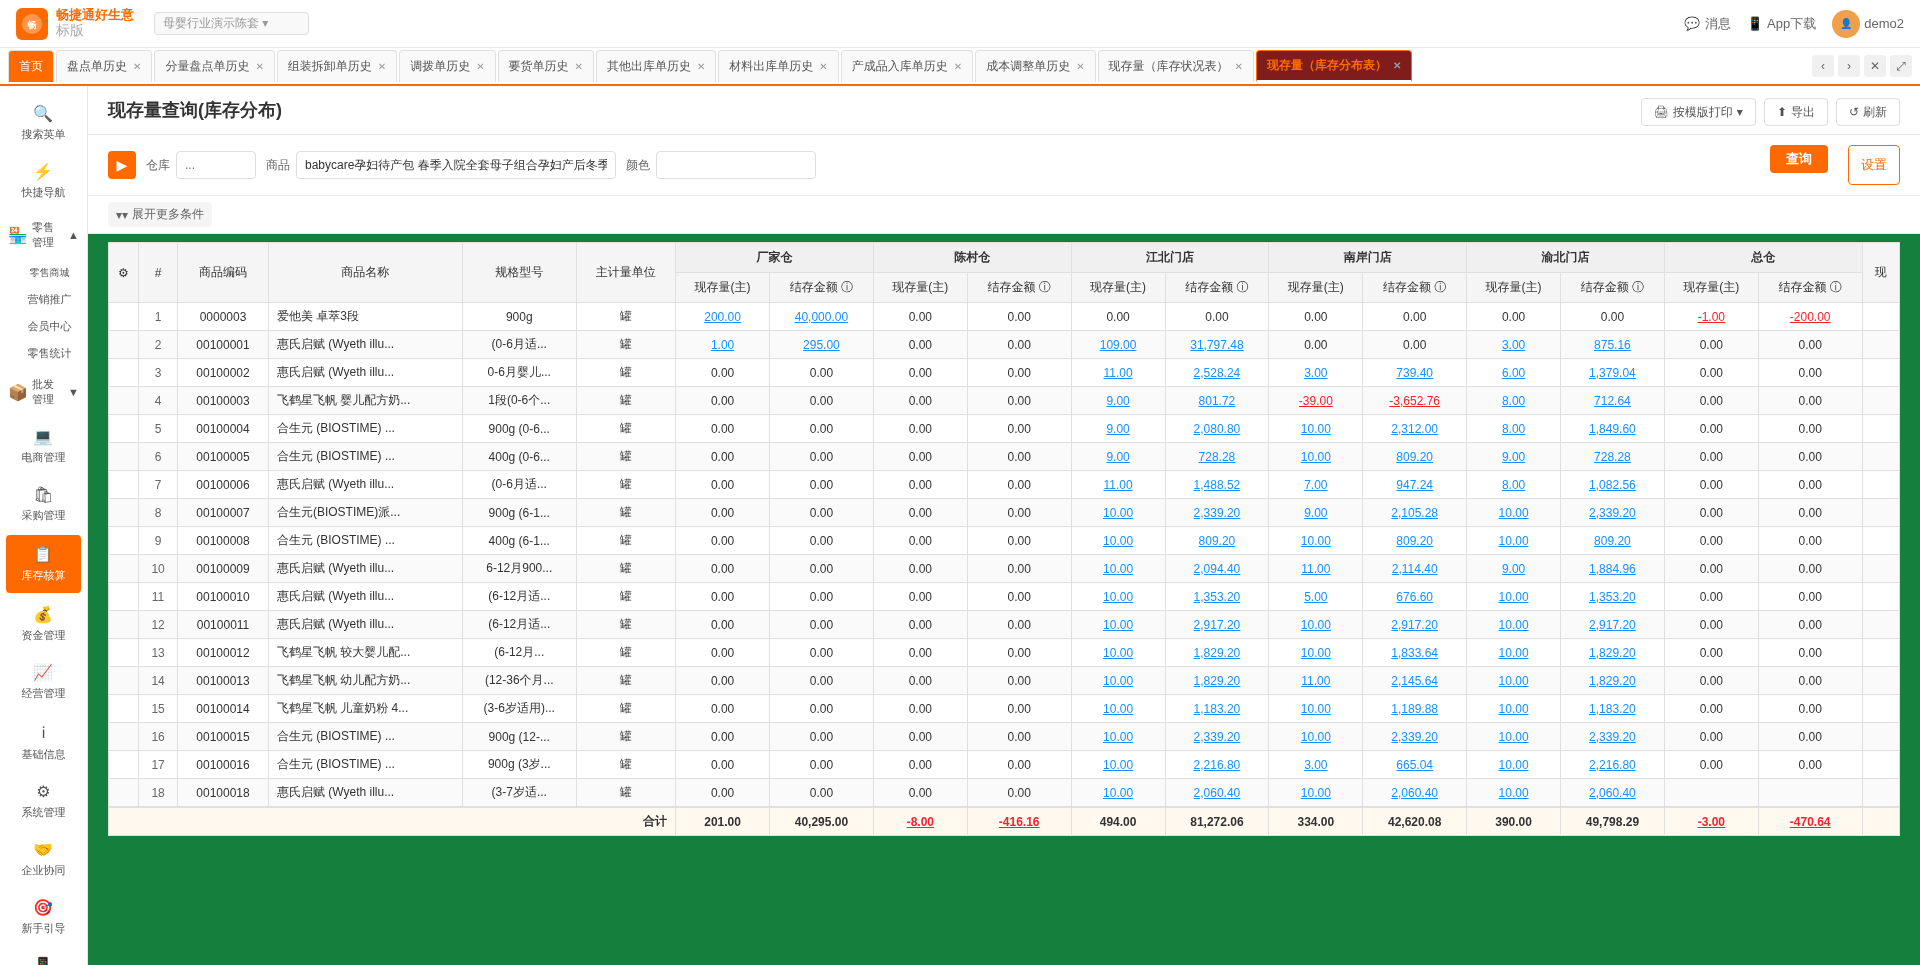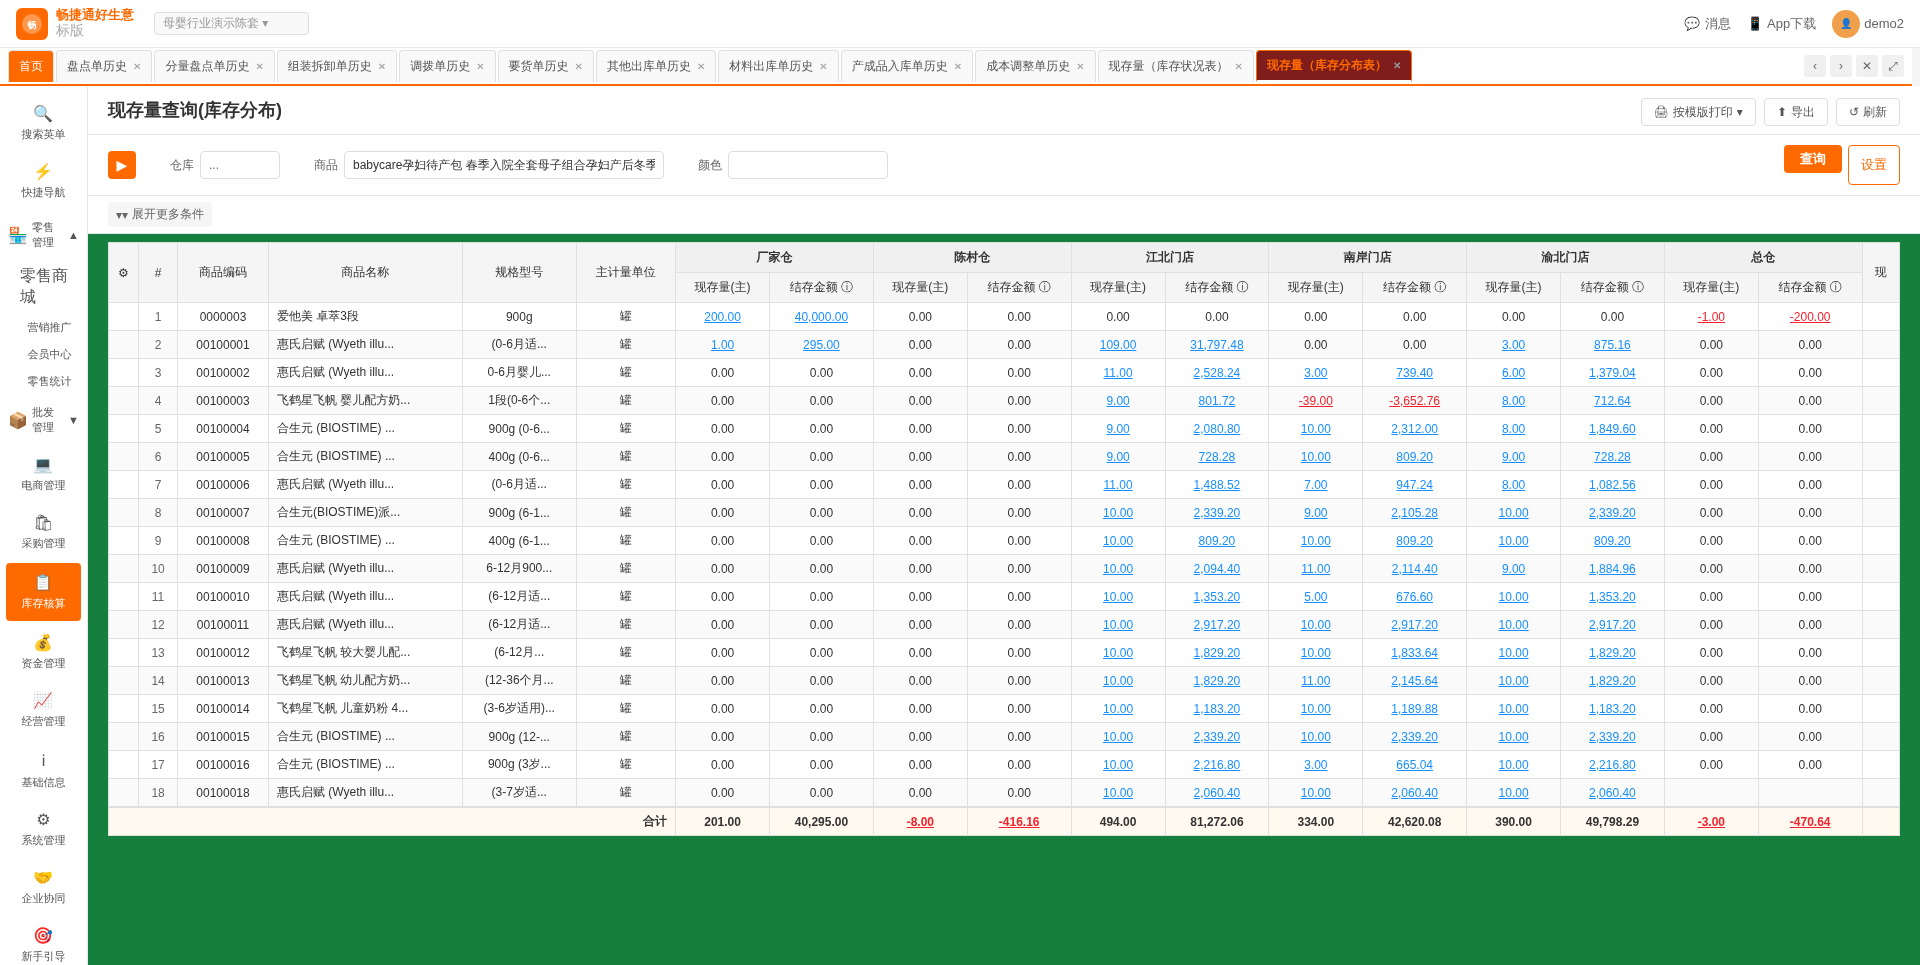--- a/index.html
+++ b/index.html
@@ -24,21 +24,21 @@
     .avatar { width: 28px; height: 28px; border-radius: 50%; background: #ccc; overflow: hidden; }
 
     
     .nav-tabs {
       height: 38px;
       background: #fff;
       display: flex;
       align-items: center;
       padding: 0 8px;
       border-bottom: 2px solid #ff6a00;
-      position: fixed; top: 48px; left: 0; right: 8px; z-index: 99;
+      position: fixed; top: 48px; left: 0; right: 0; z-index: 99;
       overflow: hidden;
     }
     .nav-tab {
       height: 32px;
       padding: 0 10px;
       display: flex;
       align-items: center;
       gap: 4px;
       border-radius: 4px 4px 0 0;
       cursor: pointer;
@@ -113,21 +113,21 @@
       border-bottom: 1px solid #e8e8e8;
       flex-wrap: wrap;
     }
     .filter-toggle {
       width: 28px; height: 28px;
       background: #ff6a00; color: #fff;
       border-radius: 4px; display: flex; align-items: center; justify-content: center;
       cursor: pointer; font-size: 14px;
     }
     .filter-group { display: flex; align-items: center; gap: 6px; }
-    .filter-label { color: #666; font-size: 12px; margin-left: 24px; }
+    .filter-label { color: #666; font-size: 12px; }
     .filter-input {
       height: 28px; border: 1px solid #ddd; border-radius: 4px;
       padding: 0 8px; font-size: 12px; color: #333; width: 120px;
     }
     .filter-input-long {
       height: 28px; border: 1px solid #ddd; border-radius: 4px;
       padding: 0 8px; font-size: 12px; color: #333; width: 320px;
     }
     .filter-more {
       display: flex; align-items: center; gap: 4px;
@@ -139,21 +139,21 @@
       background: #ff6a00; color: #fff;
       border: none; border-radius: 4px;
       cursor: pointer; font-size: 13px; font-weight: bold;
     }
     .settings-btn {
       height: 40px; padding: 0 12px;
       background: #fff; color: #ff6a00;
       border: 1px solid #ff6a00; border-radius: 4px;
       cursor: pointer; font-size: 13px;
     }
-    .filter-actions { display: flex; gap: 6px; margin-left: auto; }
+    .filter-actions { display: flex; gap: 20px; margin-left: auto; }
 
     
     .table-wrap {
       padding: 8px 20px 0 20px;
       overflow-x: auto;
     }
     .data-table {
       width: 100%;
       border-collapse: collapse;
       background: #fff;
@@ -260,21 +260,21 @@
   <div class="sidebar-item">
     <span class="s-icon">⚡</span>
     <span>快捷导航</span>
   </div>
   <div class="sidebar-item" style="flex-direction:row;justify-content:space-between;padding:10px 8px;font-size:11px;">
     <span class="s-icon">🏪</span>
     <span>零售管理</span>
     <span>▲</span>
   </div>
   <div style="padding-left:12px;">
-    <div class="sidebar-item" style="padding:6px 8px;font-size:16px;">
+    <div class="sidebar-item" style="padding:6px 8px;font-size:10px;text-align:right;">
       <span>零售商城</span>
     </div>
     <div class="sidebar-item" style="padding:6px 8px;font-size:11px;">
       <span>营销推广</span>
     </div>
     <div class="sidebar-item" style="padding:6px 8px;font-size:11px;">
       <span>会员中心</span>
     </div>
     <div class="sidebar-item" style="padding:6px 8px;font-size:11px;">
       <span>零售统计</span>

